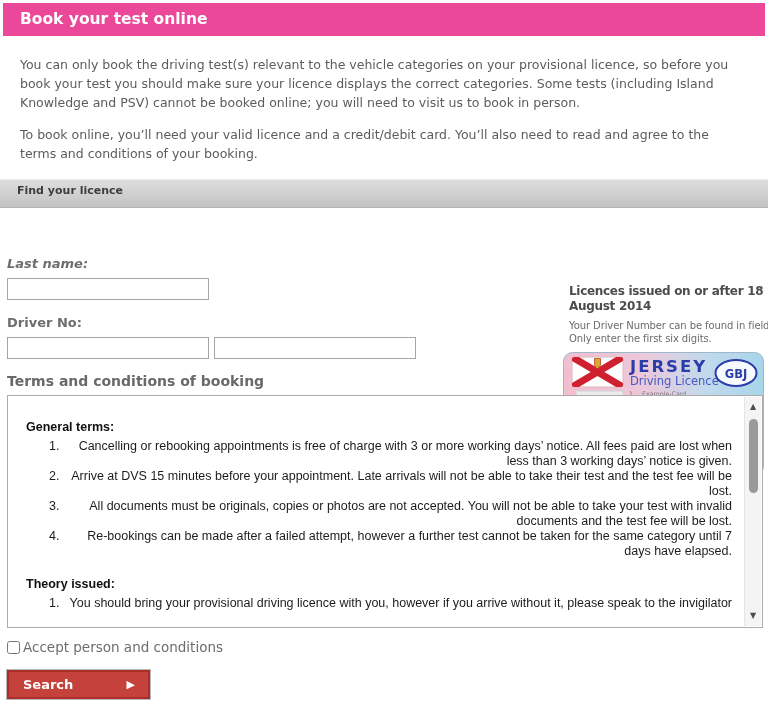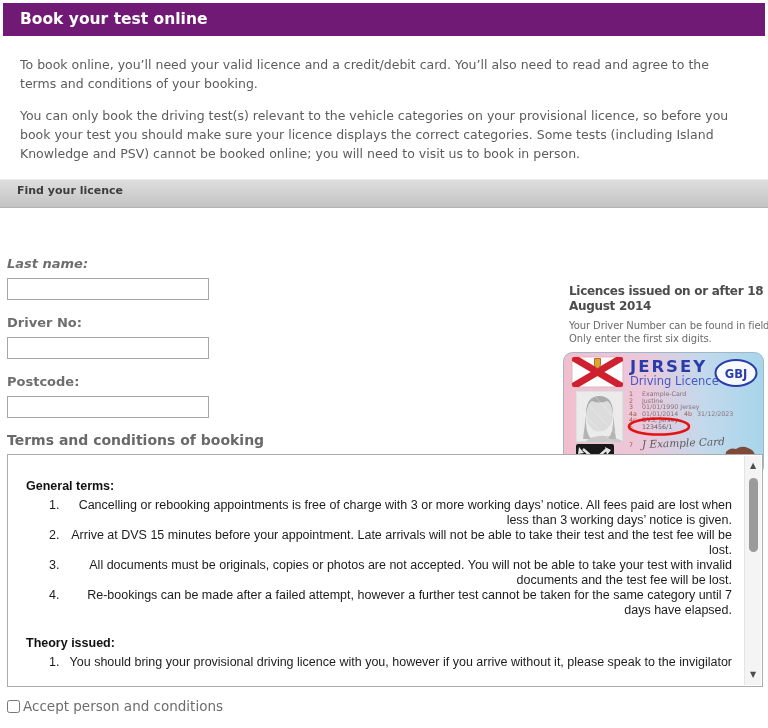--- a/index.html
+++ b/index.html
@@ -2,21 +2,21 @@
 <html><head>
 <meta charset="utf-8">
 <style>
   html,body{margin:0;padding:0;}
   body{
     width:768px;height:728px;overflow:hidden;background:#fff;
     font-family:"DejaVu Sans",sans-serif;color:#5c5c5c;position:relative;
   }
   
   .titlebar{
-    margin:3px 3px 0 3px;background:#701a75;color:#fff;
+    margin:3px 3px 0 3px;background:#ec4899;color:#fff;
     font-size:15.5px;font-weight:bold;padding:7px 0 8px 17px;
   }
   
   .intro{padding:6px 20px 0 20px;font-size:12.5px;line-height:19px;color:#5c5c5c;}
   .intro p{margin:13px 0;}
   
   .sectionbar{
     margin-top:16px;height:23px;
     background:linear-gradient(#dedede,#c3c3c3);
     border-top:1px solid #ececec;border-bottom:1px solid #b3b3b3;
@@ -65,33 +65,32 @@
     padding:0 13px 0 14px;cursor:pointer;
   }
   .search-btn .arrow{font-size:11px;}
 </style>
 </head>
 <body>
 
 <div class="titlebar">Book your test online</div>
 
 <div class="intro">
+  <p>You can only book the driving test(s) relevant to the vehicle categories on your provisional licence, so before you book your test you should make sure your licence displays the correct categories. Some tests (including Island Knowledge and PSV) cannot be booked online; you will need to visit us to book in person.</p>
   <p>To book online, you’ll need your valid licence and a credit/debit card. You’ll also need to read and agree to the terms and conditions of your booking.</p>
-  <p>You can only book the driving test(s) relevant to the vehicle categories on your provisional licence, so before you book your test you should make sure your licence displays the correct categories. Some tests (including Island Knowledge and PSV) cannot be booked online; you will need to visit us to book in person.</p>
 </div>
 
 <div class="sectionbar">Find your licence</div>
 
 <div class="content">
   <div class="form">
     <label class="field-label first">Last name:</label>
     <input class="textbox" type="text" value="" style="">
     <label class="field-label">Driver No:</label>
     <input class="textbox" type="text" value="" style="">
-    <label class="field-label">Postcode:</label>
     <input class="textbox" type="text" value="" style="">
   </div>
 
   <div class="licence-panel">
     <div class="licence-heading">Licences issued on or after 18 August 2014</div>
     <div class="licence-note">Your Driver Number can be found in field 5.</div>
     <div class="licence-note">Only enter the first six digits.</div>
 
     <svg class="licence-card" width="201" height="124" viewBox="0 0 201 124" xmlns="http://www.w3.org/2000/svg">
       <defs>

